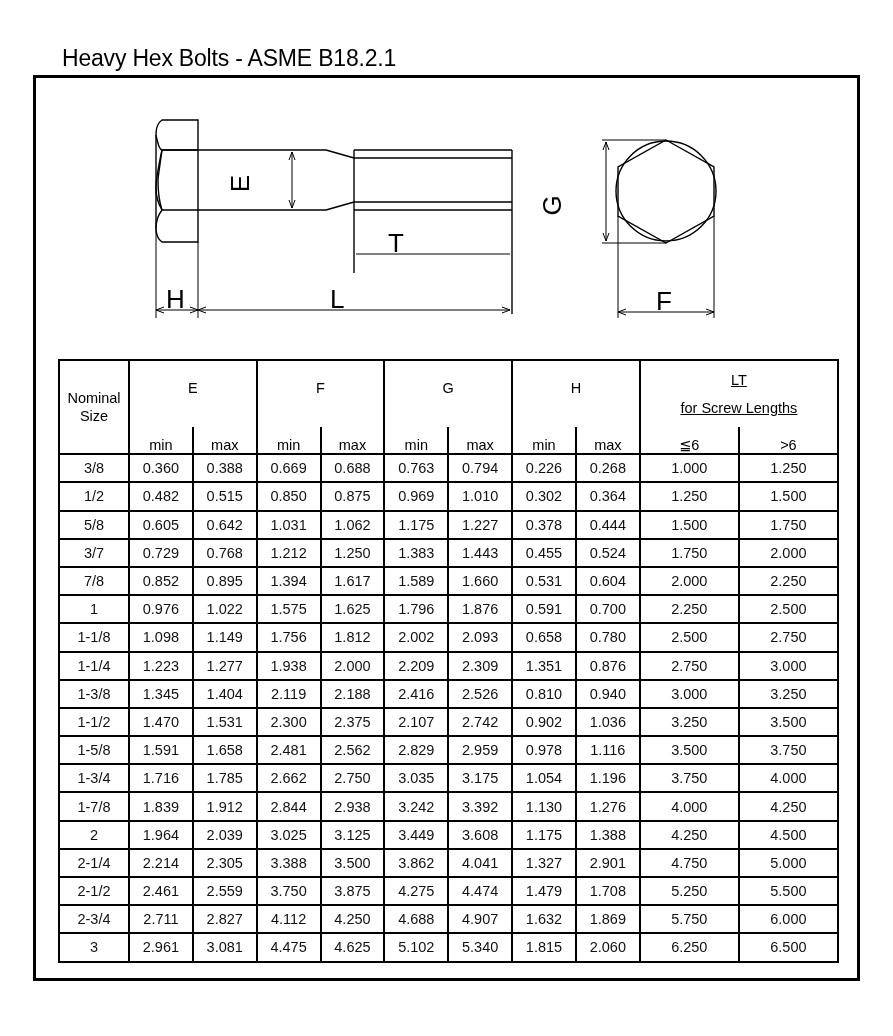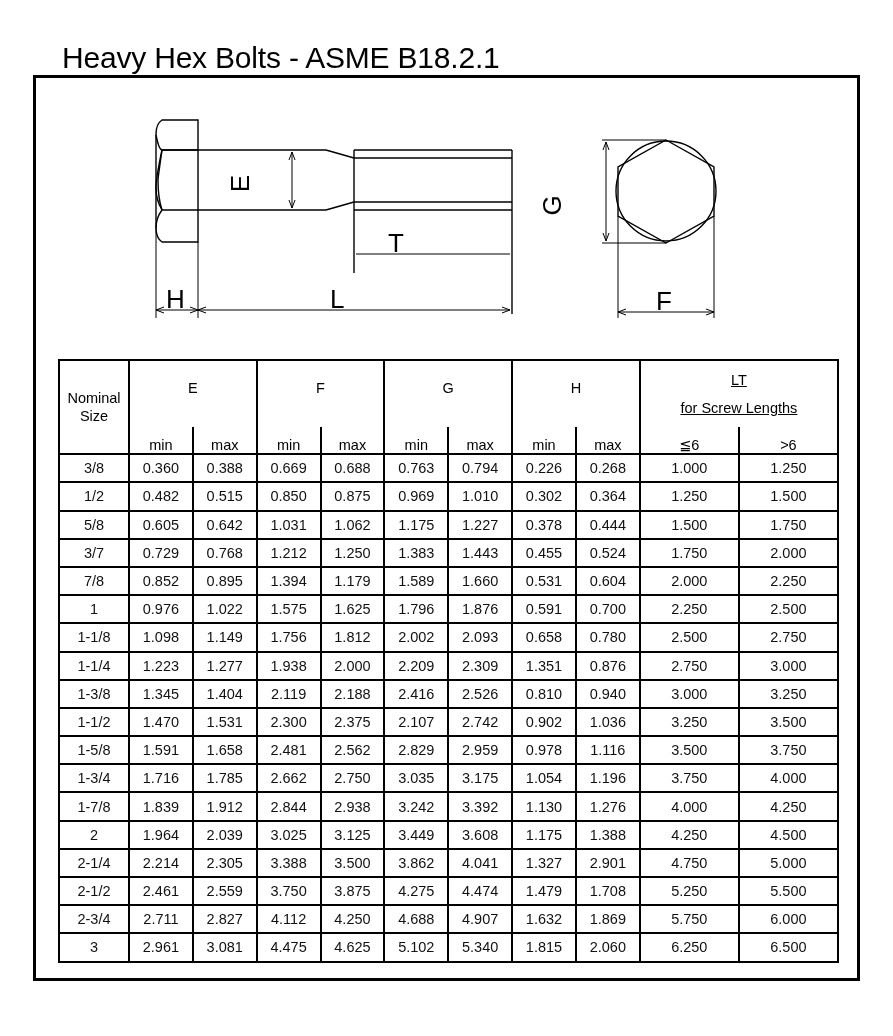--- a/index.html
+++ b/index.html
@@ -1,18 +1,18 @@
 <!DOCTYPE html>
 <html><head>
 <meta charset="utf-8">
 <style>
   html, body { margin: 0; padding: 0; background: #ffffff; }
   body { width: 893px; height: 1036px; position: relative; overflow: hidden;
          font-family: "Liberation Sans", sans-serif; color: #000; }
-  .title { position: absolute; left: 62px; top: 43px; font-size: 30px; line-height: 30px; letter-spacing: -0.2px; }
+  .title { position: absolute; left: 62px; top: 43px; font-size: 23px; line-height: 30px; letter-spacing: -0.2px; }
   .frame { position: absolute; left: 33px; top: 75px; width: 821px; height: 900px;
            border: 3px solid #000; box-sizing: content-box; }
   .drawing { position: absolute; left: 0; top: 0; }
   table.spec { position: absolute; left: 22px; top: 281px; border-collapse: collapse;
                width: 781px; font-size: 14.5px; }
   table.spec td, table.spec th { border: 2.5px solid #000; text-align: center; padding: 0;
                font-weight: normal; height: 26.2px; }
   table.spec th { font-size: 14.5px; }
   .hdr-top th { height: 24px; vertical-align: middle; }
   th.nominal { width: 68px; line-height: 18px; margin-top: 19px; }
@@ -170,21 +170,21 @@
           <td class="val">0.455</td>
           <td class="val">0.524</td>
           <td class="val">1.750</td>
           <td class="val">2.000</td>
         </tr>
         <tr>
           <td class="val">7/8</td>
           <td class="val">0.852</td>
           <td class="val">0.895</td>
           <td class="val">1.394</td>
-          <td class="val">1.179</td>
+          <td class="val">1.617</td>
           <td class="val">1.589</td>
           <td class="val">1.660</td>
           <td class="val">0.531</td>
           <td class="val">0.604</td>
           <td class="val">2.000</td>
           <td class="val">2.250</td>
         </tr>
         <tr>
           <td class="val">1</td>
           <td class="val">0.976</td>

